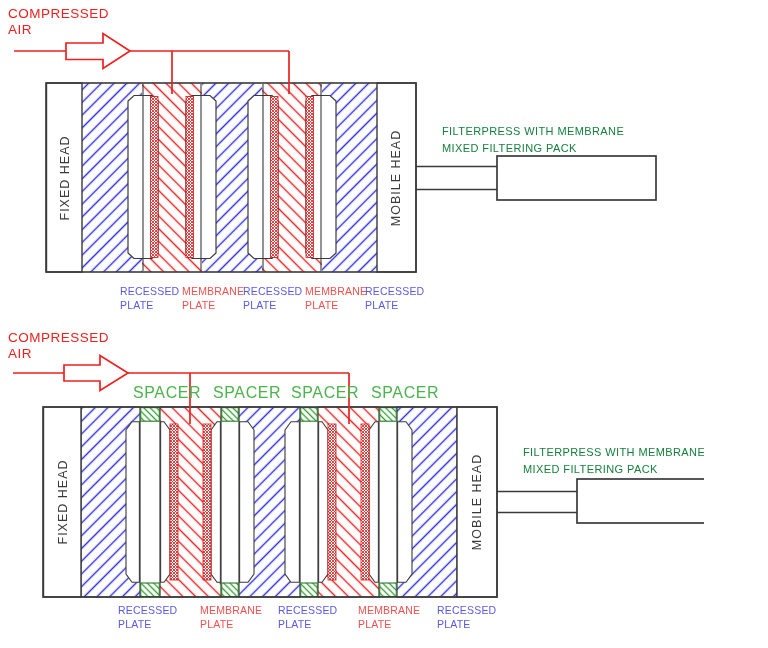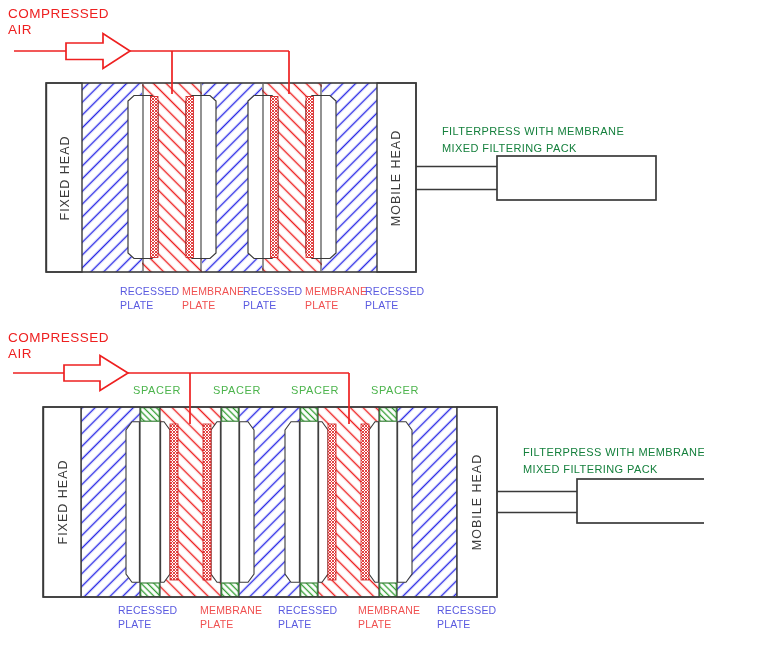--- a/index.html
+++ b/index.html
@@ -5,21 +5,21 @@
   html,body{margin:0;padding:0;background:#ffffff;}
   #stage{position:relative;width:704px;height:648px;background:#ffffff;overflow:hidden;
          font-family:"Liberation Sans",sans-serif;}
   #art{position:absolute;left:0;top:0;}
   .txt{position:absolute;white-space:nowrap;}
   .cair{font-size:13.5px;line-height:16px;color:#ee2020;letter-spacing:.5px;}
   .title{font-size:11px;line-height:17px;color:#15803d;letter-spacing:.4px;margin-top:23px;}
   .plabel{font-size:10.5px;line-height:13.5px;letter-spacing:.2px;margin-left:35px;}
   .lab-blue{color:#5a5ae0;}
   .lab-red{color:#f05050;}
-  .slabel{font-size:11px;color:#4cb44c;letter-spacing:.6px;}
+  .slabel{font-size:16px;color:#4cb44c;letter-spacing:.6px;}
   .vbox{position:absolute;display:flex;align-items:center;justify-content:center;}
   .vtext{transform:rotate(-90deg);white-space:nowrap;font-size:12.5px;color:#3a3a3a;letter-spacing:1px;}
 </style>
 </head>
 <body>
 
 <div id="stage">
 
   <svg id="art" width="768" height="648" viewBox="0 0 768 648">
     <defs>

